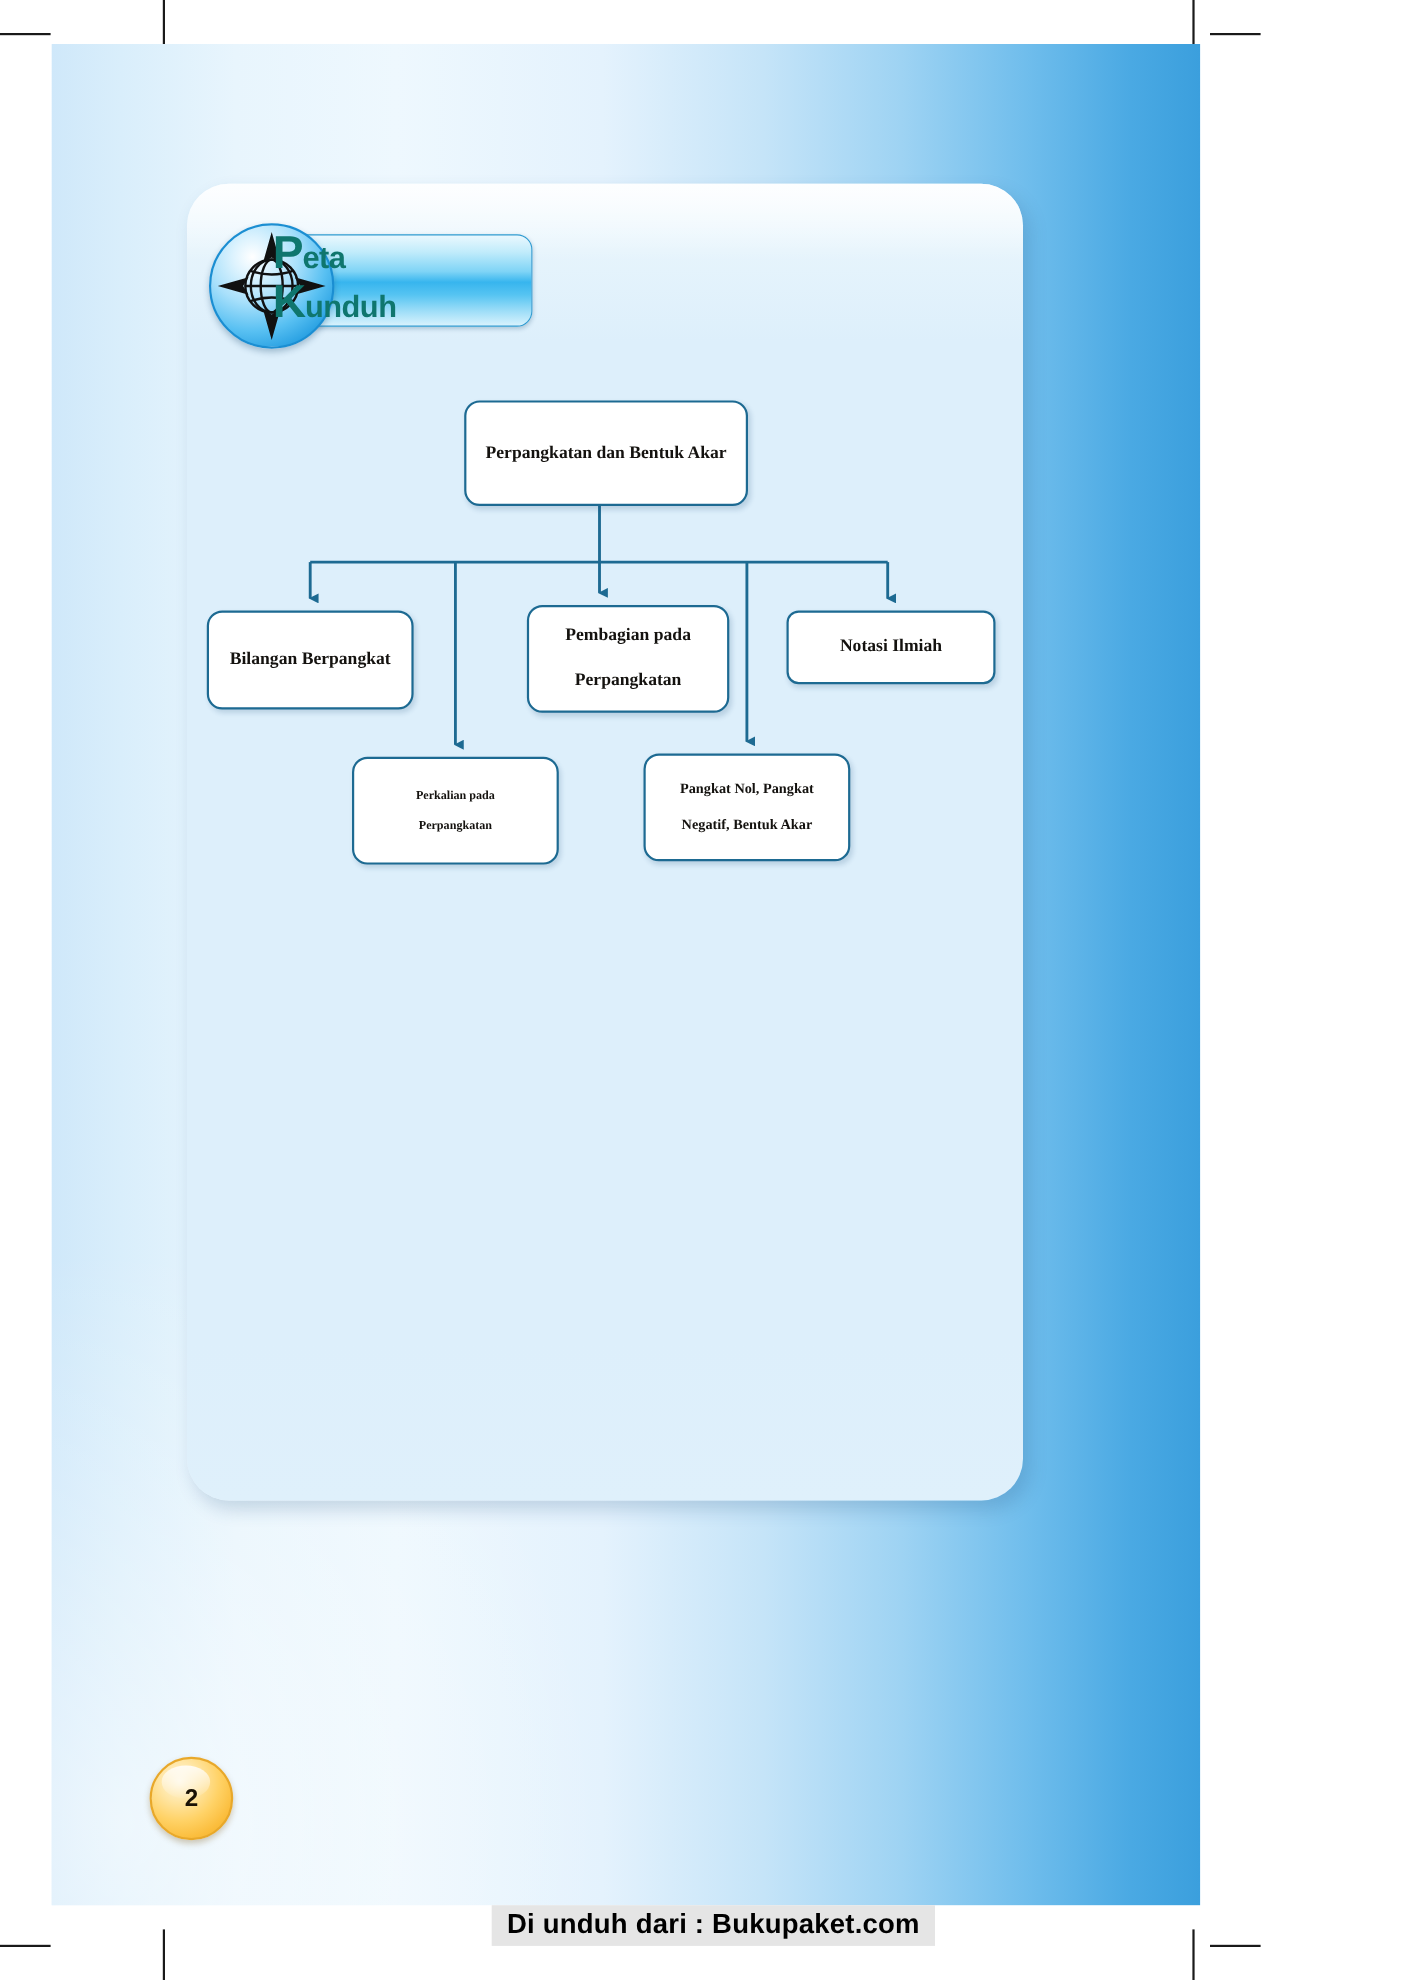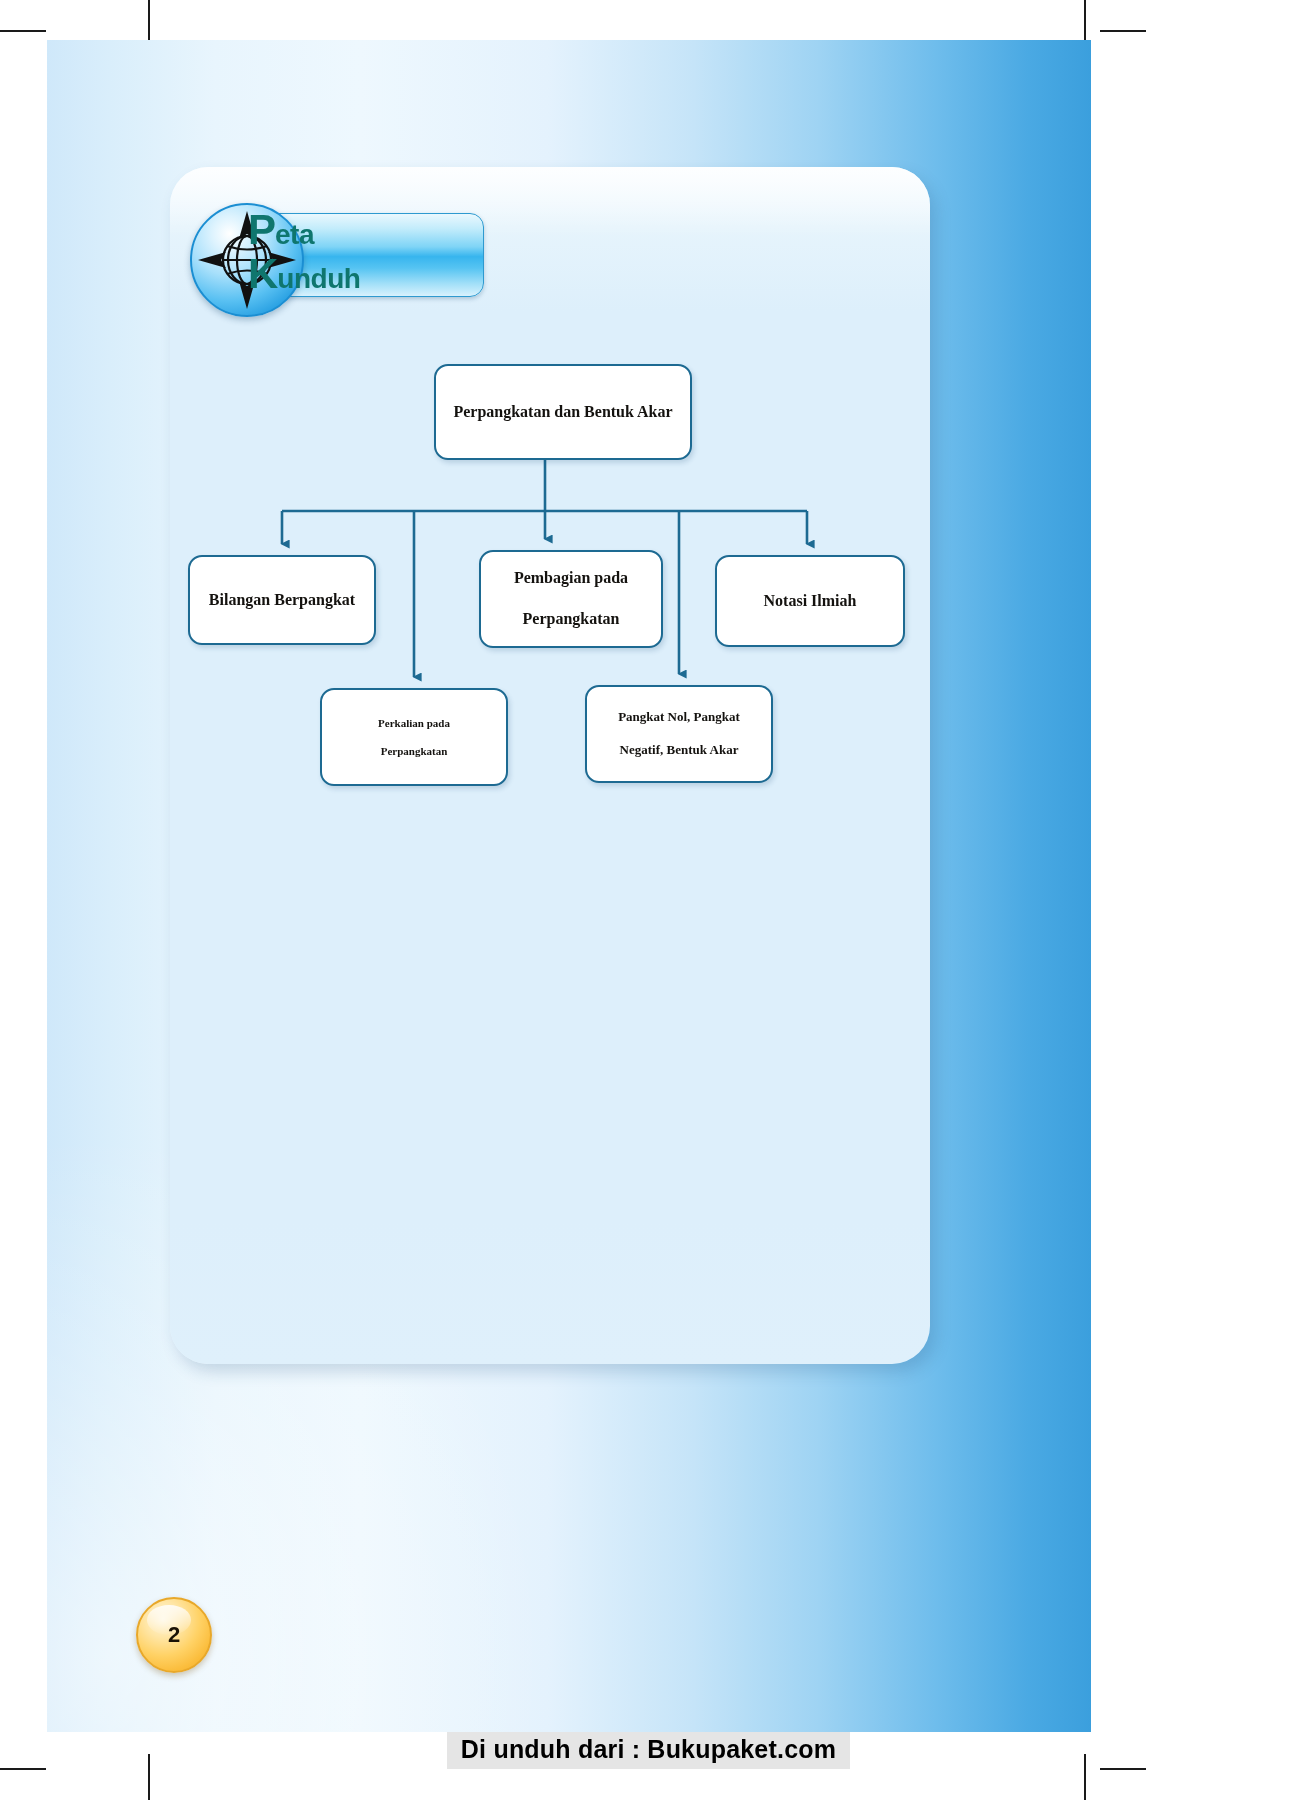--- a/index.html
+++ b/index.html
@@ -156,24 +156,24 @@
     justify-content: center;
     text-align: center;
     font-family: "Liberation Serif", serif;
     font-weight: bold;
     color: #14120f;
     line-height: 1.28;
     box-shadow: 2px 3px 5px rgba(30,80,120,0.18);
   }
   .node span { display: block; padding: 0 10px; }
 
-  #node-root      { left: 264px; top: 24px;  width: 258px; height: 96px;  font-size: 16px; }
+  #node-root      { left: 252px; top: 24px;  width: 258px; height: 96px;  font-size: 16px; }
   #node-bilangan  { left: 18px;  top: 215px; width: 188px; height: 90px;  font-size: 16px; }
   #node-pembagian { left: 281px; top: 210px; width: 184px; height: 98px;  font-size: 16px; margin-left: 28px; }
-  #node-notasi    { left: 545px; top: 215px; width: 190px; height: 92px;  font-size: 16px; }
+  #node-notasi    { left: 545px; top: 215px; width: 190px; height: 67px;  font-size: 16px; border-radius: 11px; }
   #node-perkalian { left: 150px; top: 348px; width: 188px; height: 98px;  font-size: 11px; }
   #node-pangkat   { left: 415px; top: 345px; width: 188px; height: 98px;  font-size: 13px; }
 
   
   #page-badge {
     position: absolute;
     left: 136px;
     top: 1597px;
     width: 72px;
     height: 72px;

